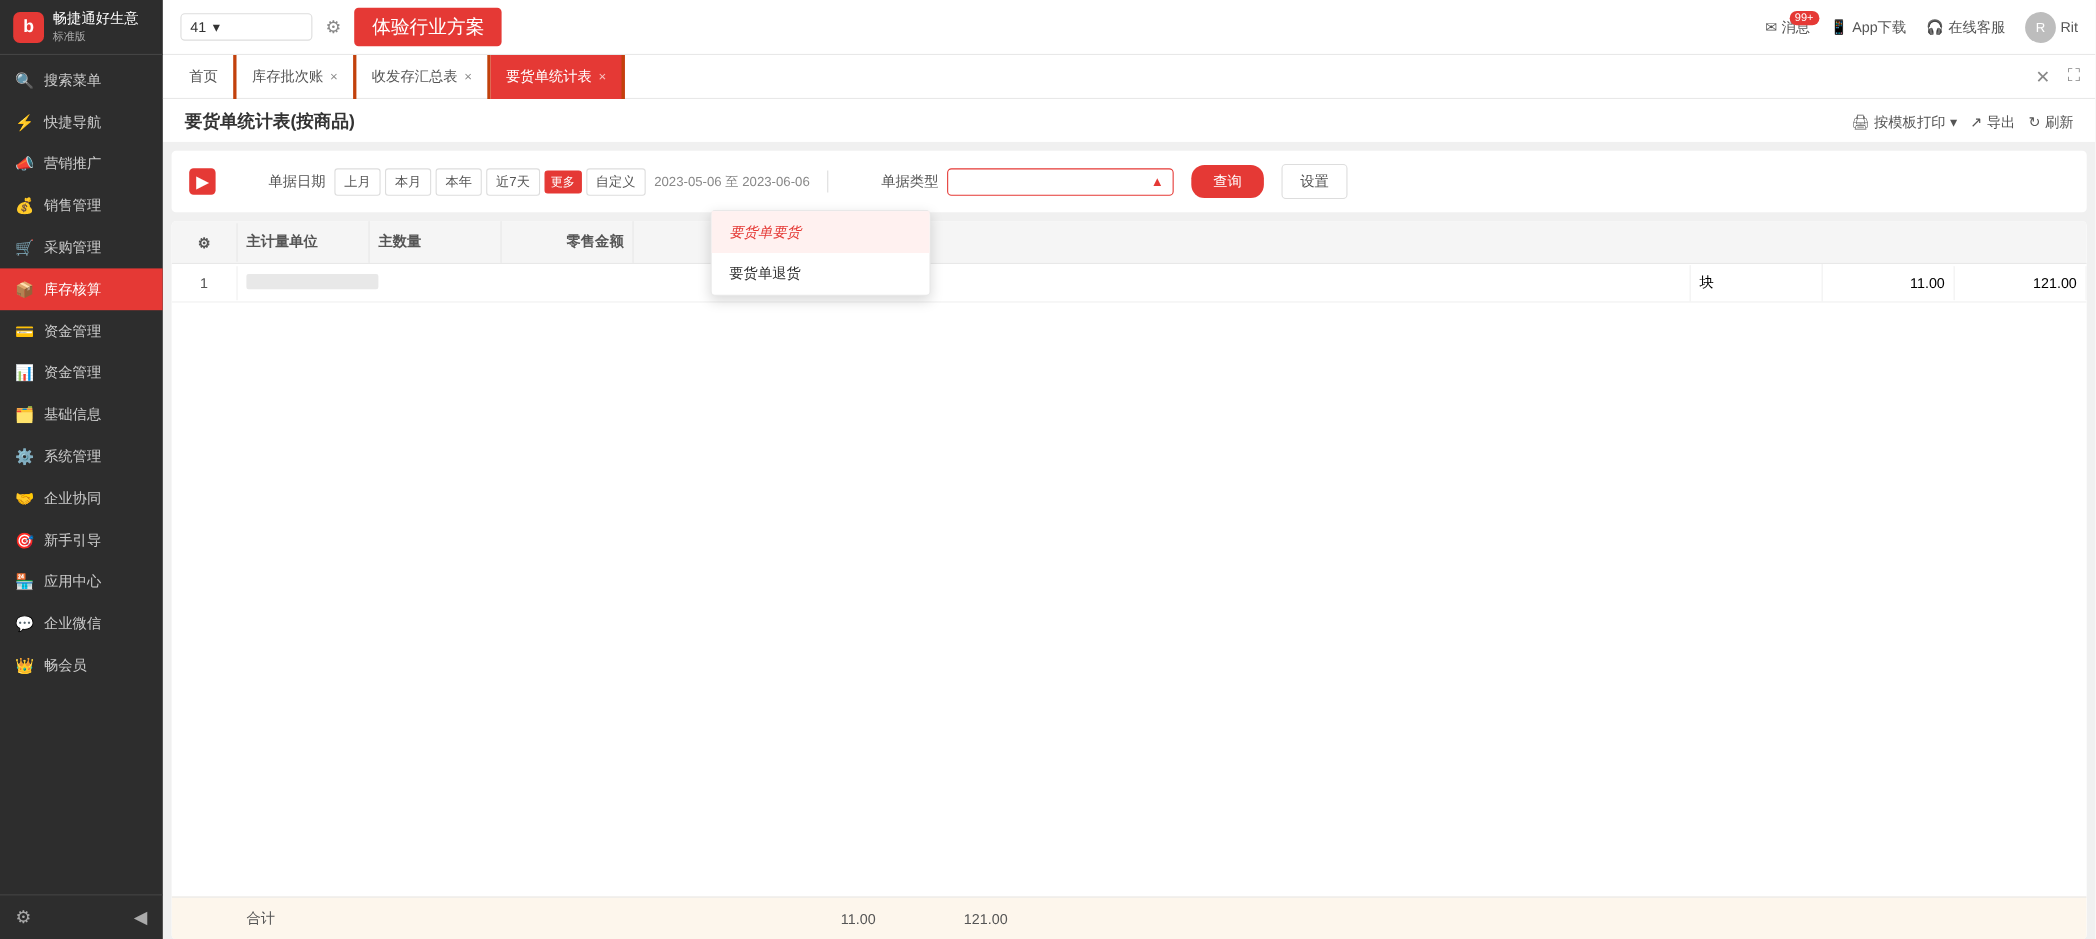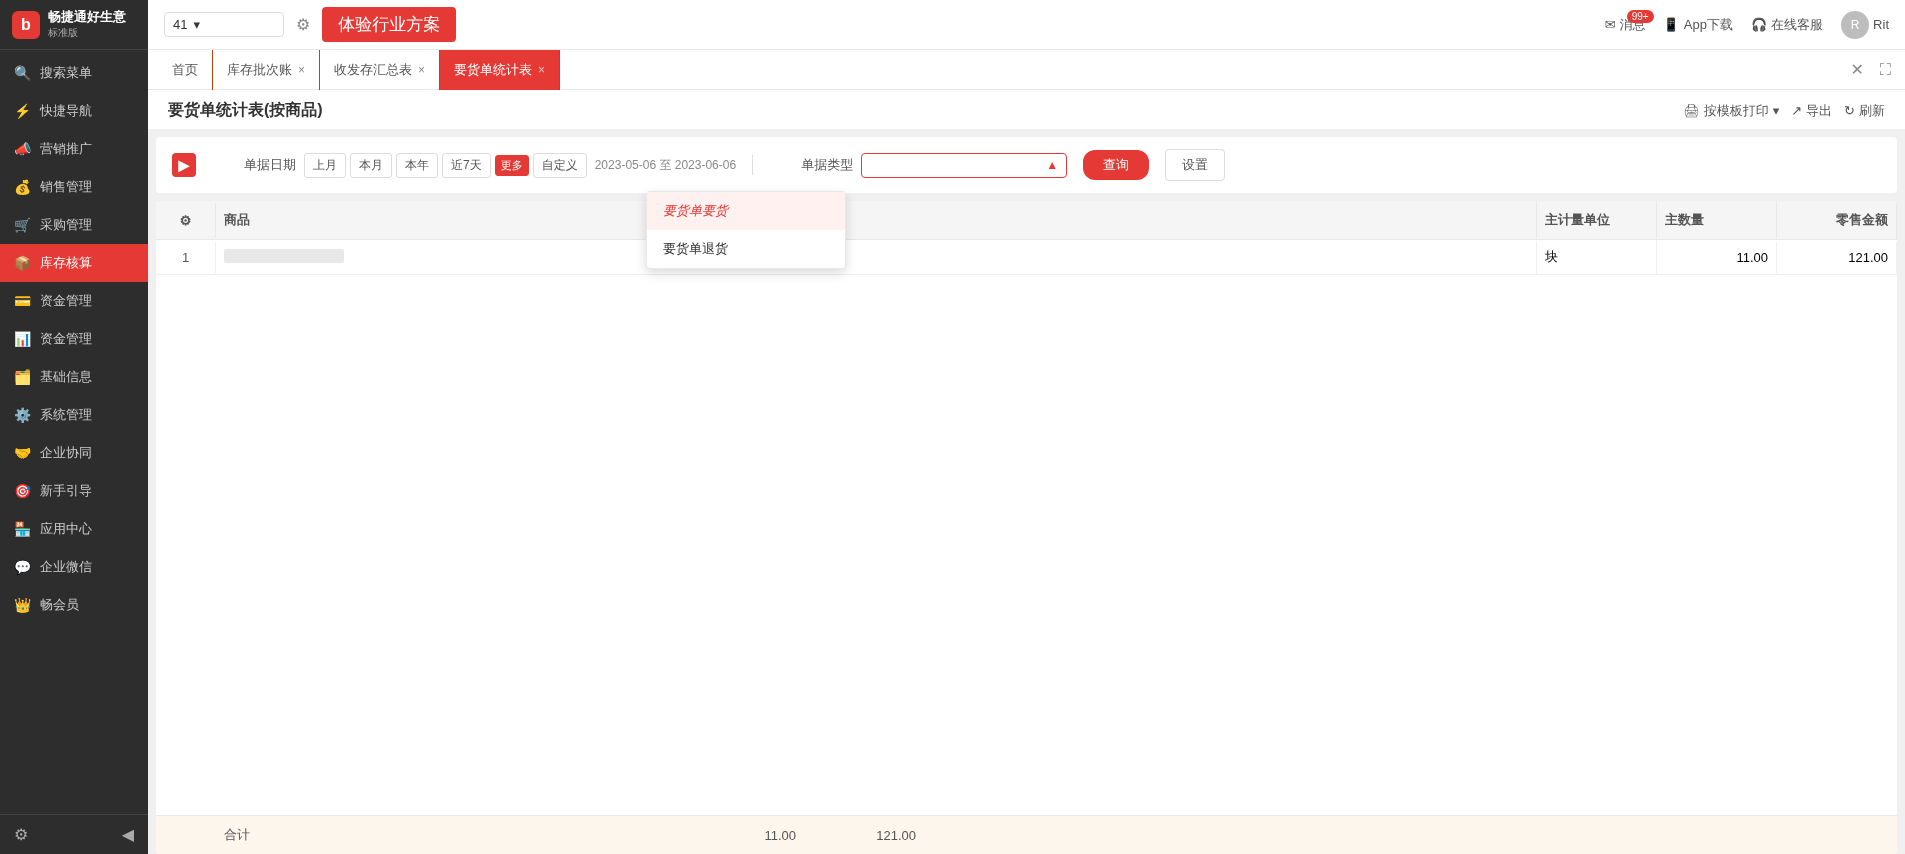--- a/index.html
+++ b/index.html
@@ -30,21 +30,21 @@
       border-radius: 6px;
       display: flex;
       align-items: center;
       justify-content: center;
       font-weight: bold;
       font-size: 16px;
       color: white;
       margin-right: 8px;
       flex-shrink: 0;
     }
-    .logo-text { font-size: 13px; line-height: 1.3; color: #fff; font-weight: bold; }
+    .logo-text { font-size: 13px; line-height: 1.3; color: #fff; }
     .logo-sub { font-size: 10px; color: #aaa; }
 
     .sidebar-nav { flex: 1; overflow-y: auto; padding: 4px 0; }
     .sidebar-nav::-webkit-scrollbar { width: 0; }
     .nav-item {
       display: flex;
       align-items: center;
       padding: 10px 14px;
       cursor: pointer;
       font-size: 13px;
@@ -116,21 +116,21 @@
       position: relative;
     }
     .tab {
       display: flex;
       align-items: center;
       padding: 0 14px;
       height: 40px;
       font-size: 13px;
       color: #555;
       cursor: pointer;
-      border-right: 1px solid #c2410c;
+      border-right: 3px solid #c2410c;
       gap: 6px;
       text-align: center;
     }
     .tab.active {
       background: #e53935;
       color: #fff;
     }
     .tab .tab-close { font-size: 12px; opacity: 0.7; }
     .tabbar-actions { margin-left: auto; display: flex; align-items: center; gap: 8px; }
     .tab-action-btn { font-size: 16px; color: #888; cursor: pointer; border: none; background: none; padding: 4px; }
@@ -501,21 +501,20 @@
         <div class="dropdown-item selected">要货单要货</div>
         <div class="dropdown-item">要货单退货</div>
       </div>
     </div>
 
     <div class="table-area">
       <div class="table-header">
         <div class="th th-seq">
           <span>⚙</span>
         </div>
-        <div class="th" style="flex:1;min-width:220px;">商品</div>
         <div class="th th-unit">主计量单位</div>
         <div class="th th-qty">主数量</div>
         <div class="th th-amount">零售金额</div>
       </div>
       <div class="table-body">
         <div class="tr">
           <div class="td td-seq">1</div>
           <div class="td" style="flex:1;min-width:220px;">
             <span class="product-placeholder"></span>
           </div>

